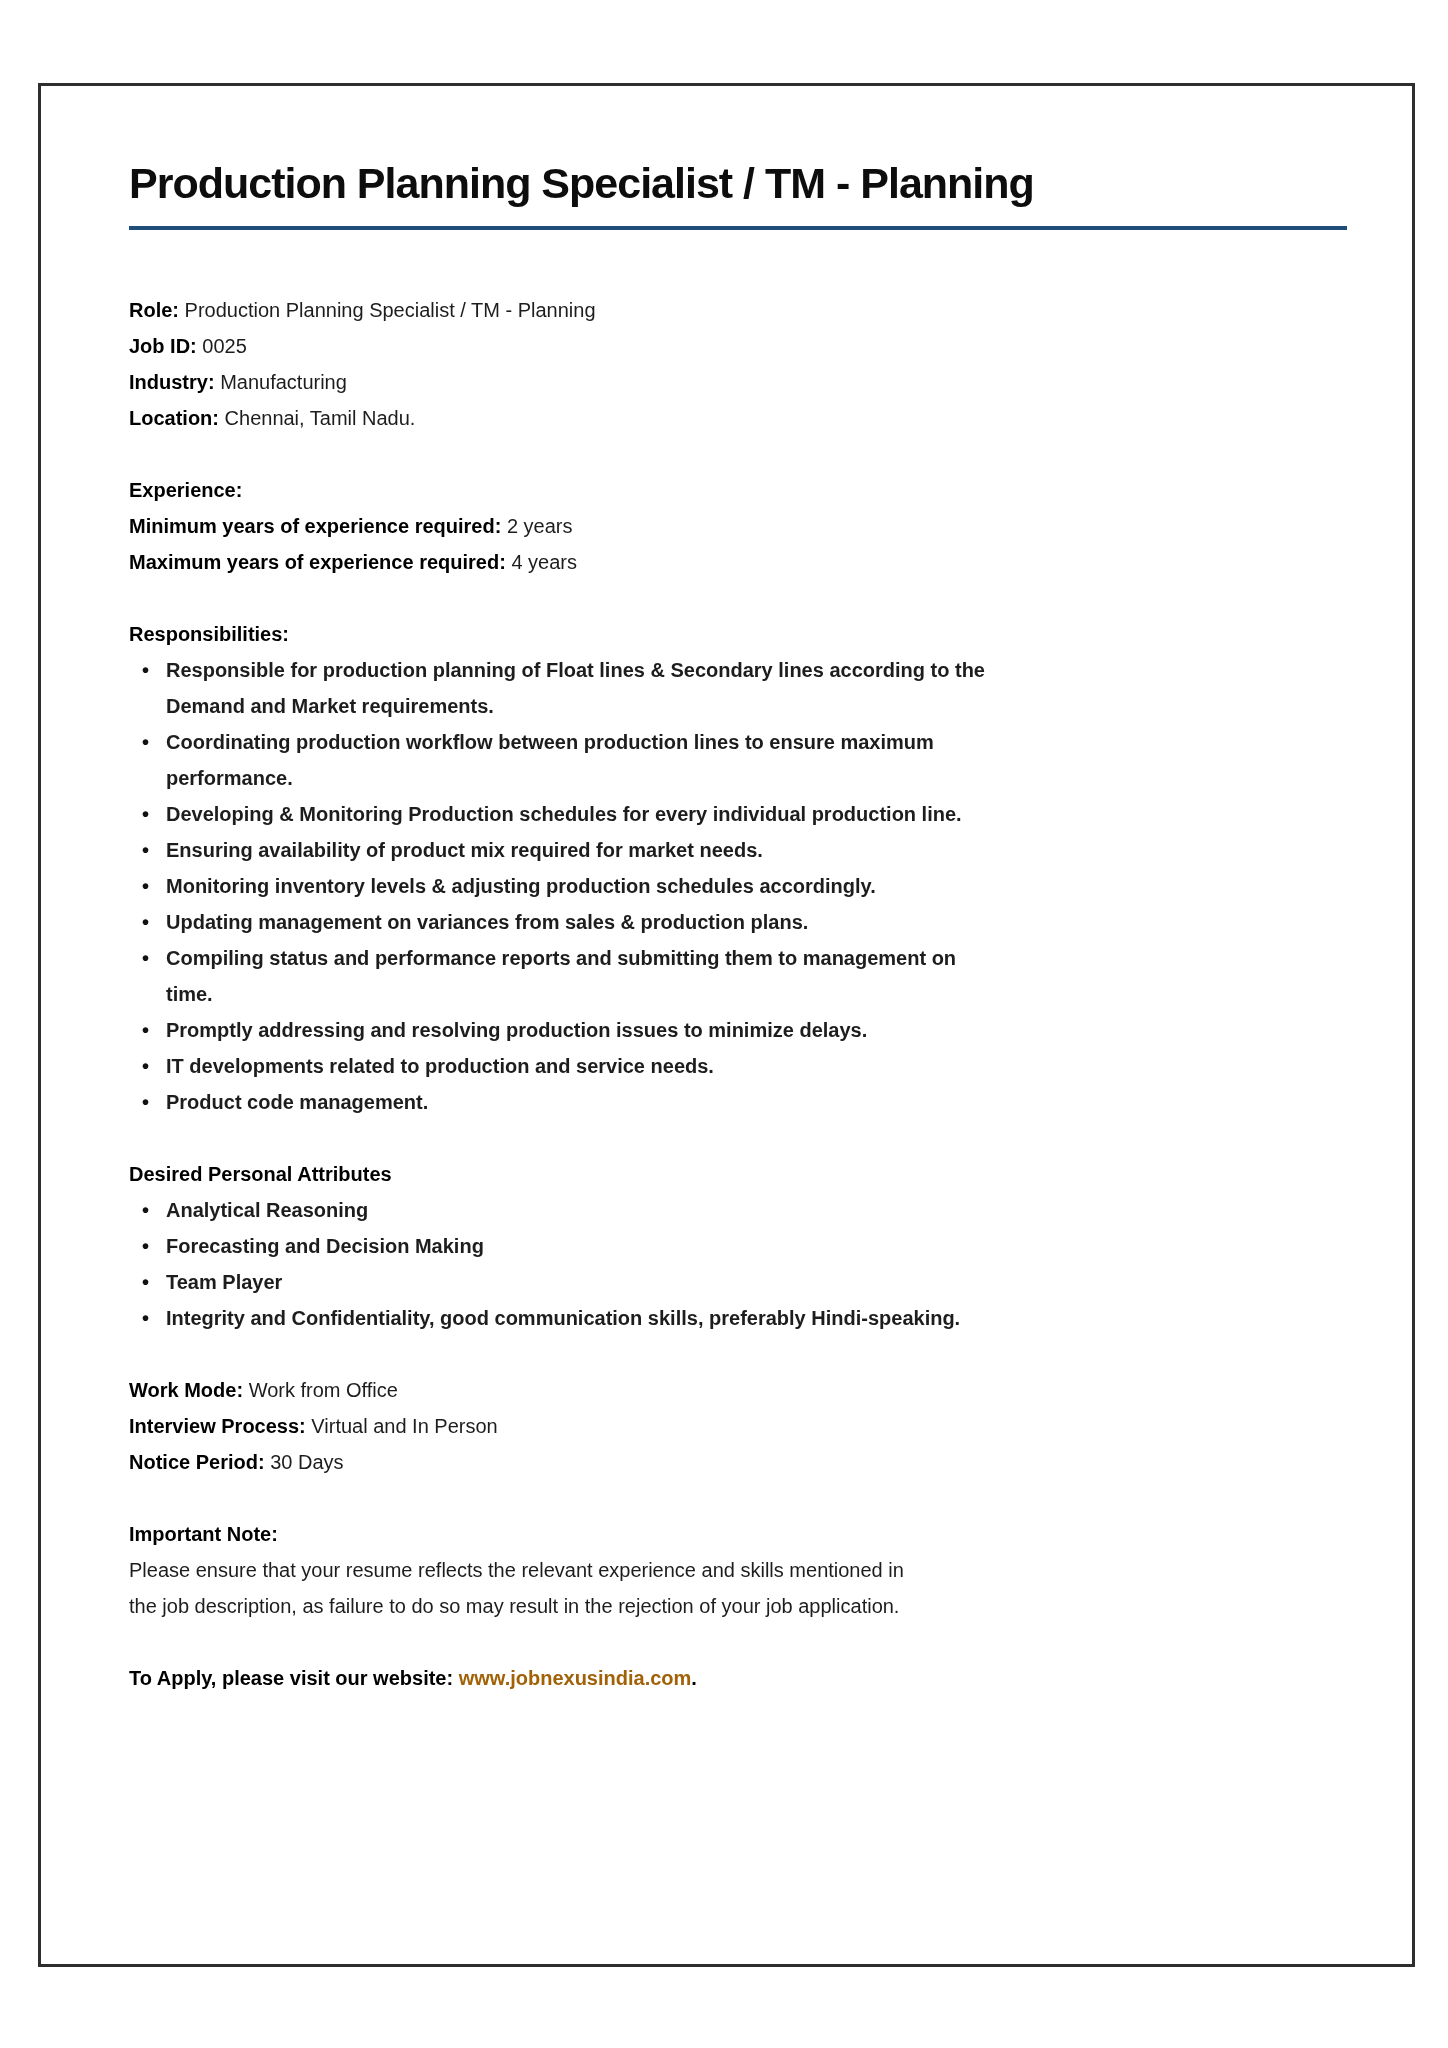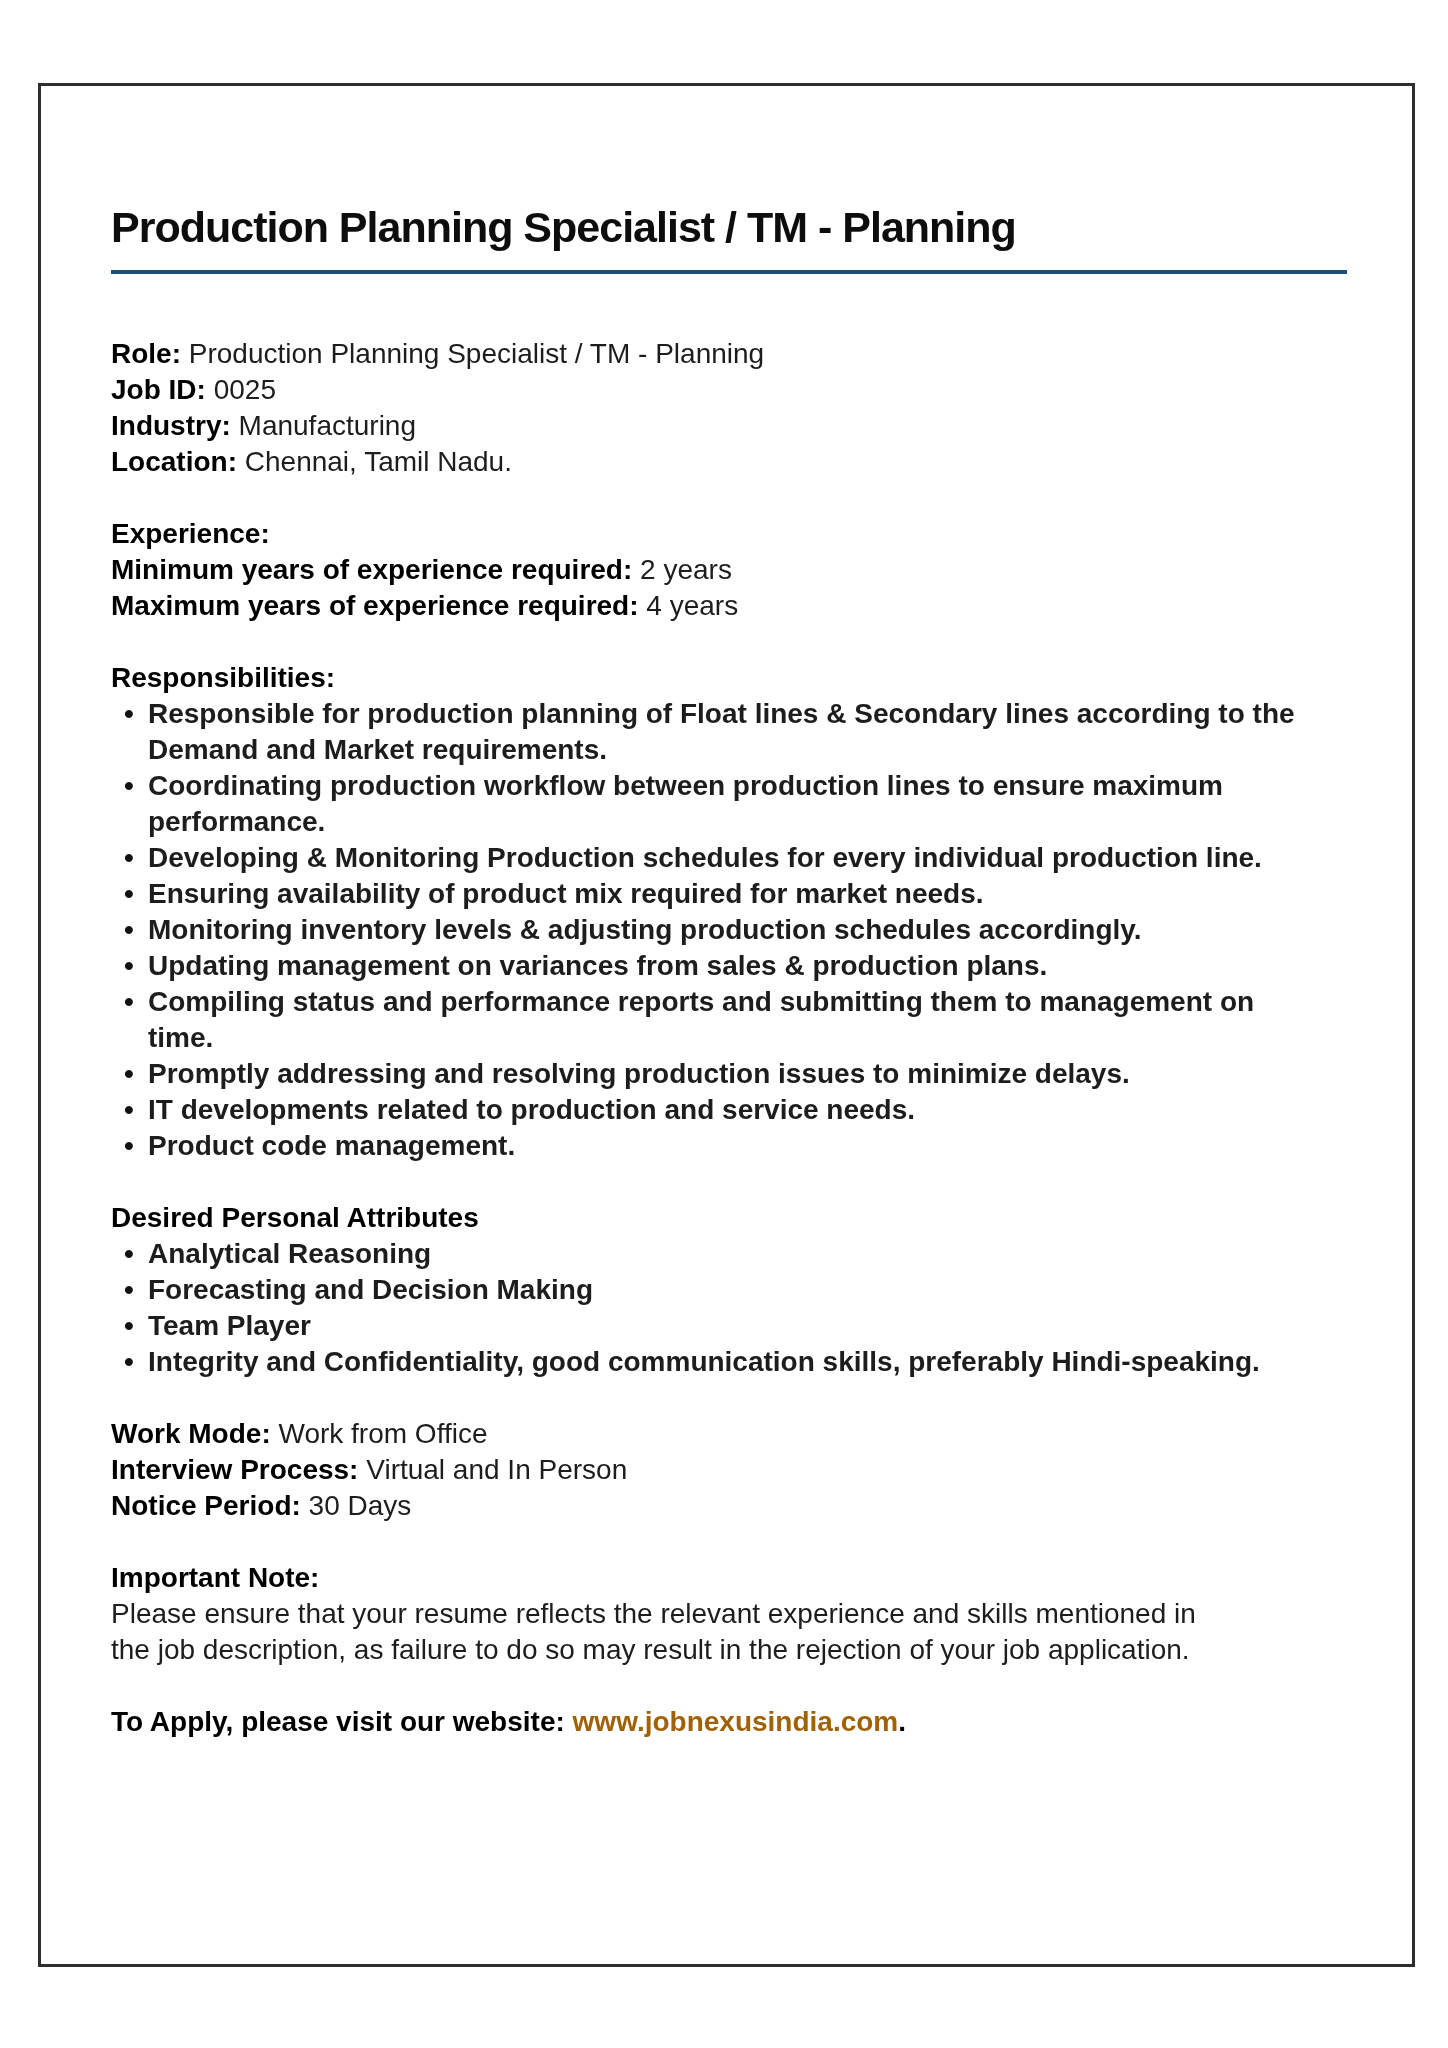--- a/index.html
+++ b/index.html
@@ -18,41 +18,40 @@
     position: absolute;
     left: 38px;
     top: 83px;
     right: 33px;
     bottom: 81px;
     border: 3px solid #2e2e2e;
     background: #ffffff;
   }
   .content {
     position: absolute;
-    left: 70px;
+    left: 88px;
     top: 72px;
     right: 65px;
-    margin-top: 44px;
   }
   h1.page-title {
     margin: 0;
     font-size: 43px;
     line-height: 50px;
     font-weight: 700;
     letter-spacing: -1px;
     color: #0d0d0d;
   }
   .rule {
     margin-top: 18px;
     height: 4px;
     width: 100%;
   }
   .doc {
     margin-top: 62px;
-    font-size: 28px;
+    font-size: 20px;
     line-height: 36px;
   }
   .section { margin-top: 36px; }
   .section:first-child { margin-top: 0; }
   .line { white-space: pre-line; }
   b, .heading { font-weight: 700; color: #000000; }
   ul.bullets {
     margin: 0;
     padding: 0;
     list-style: none;

